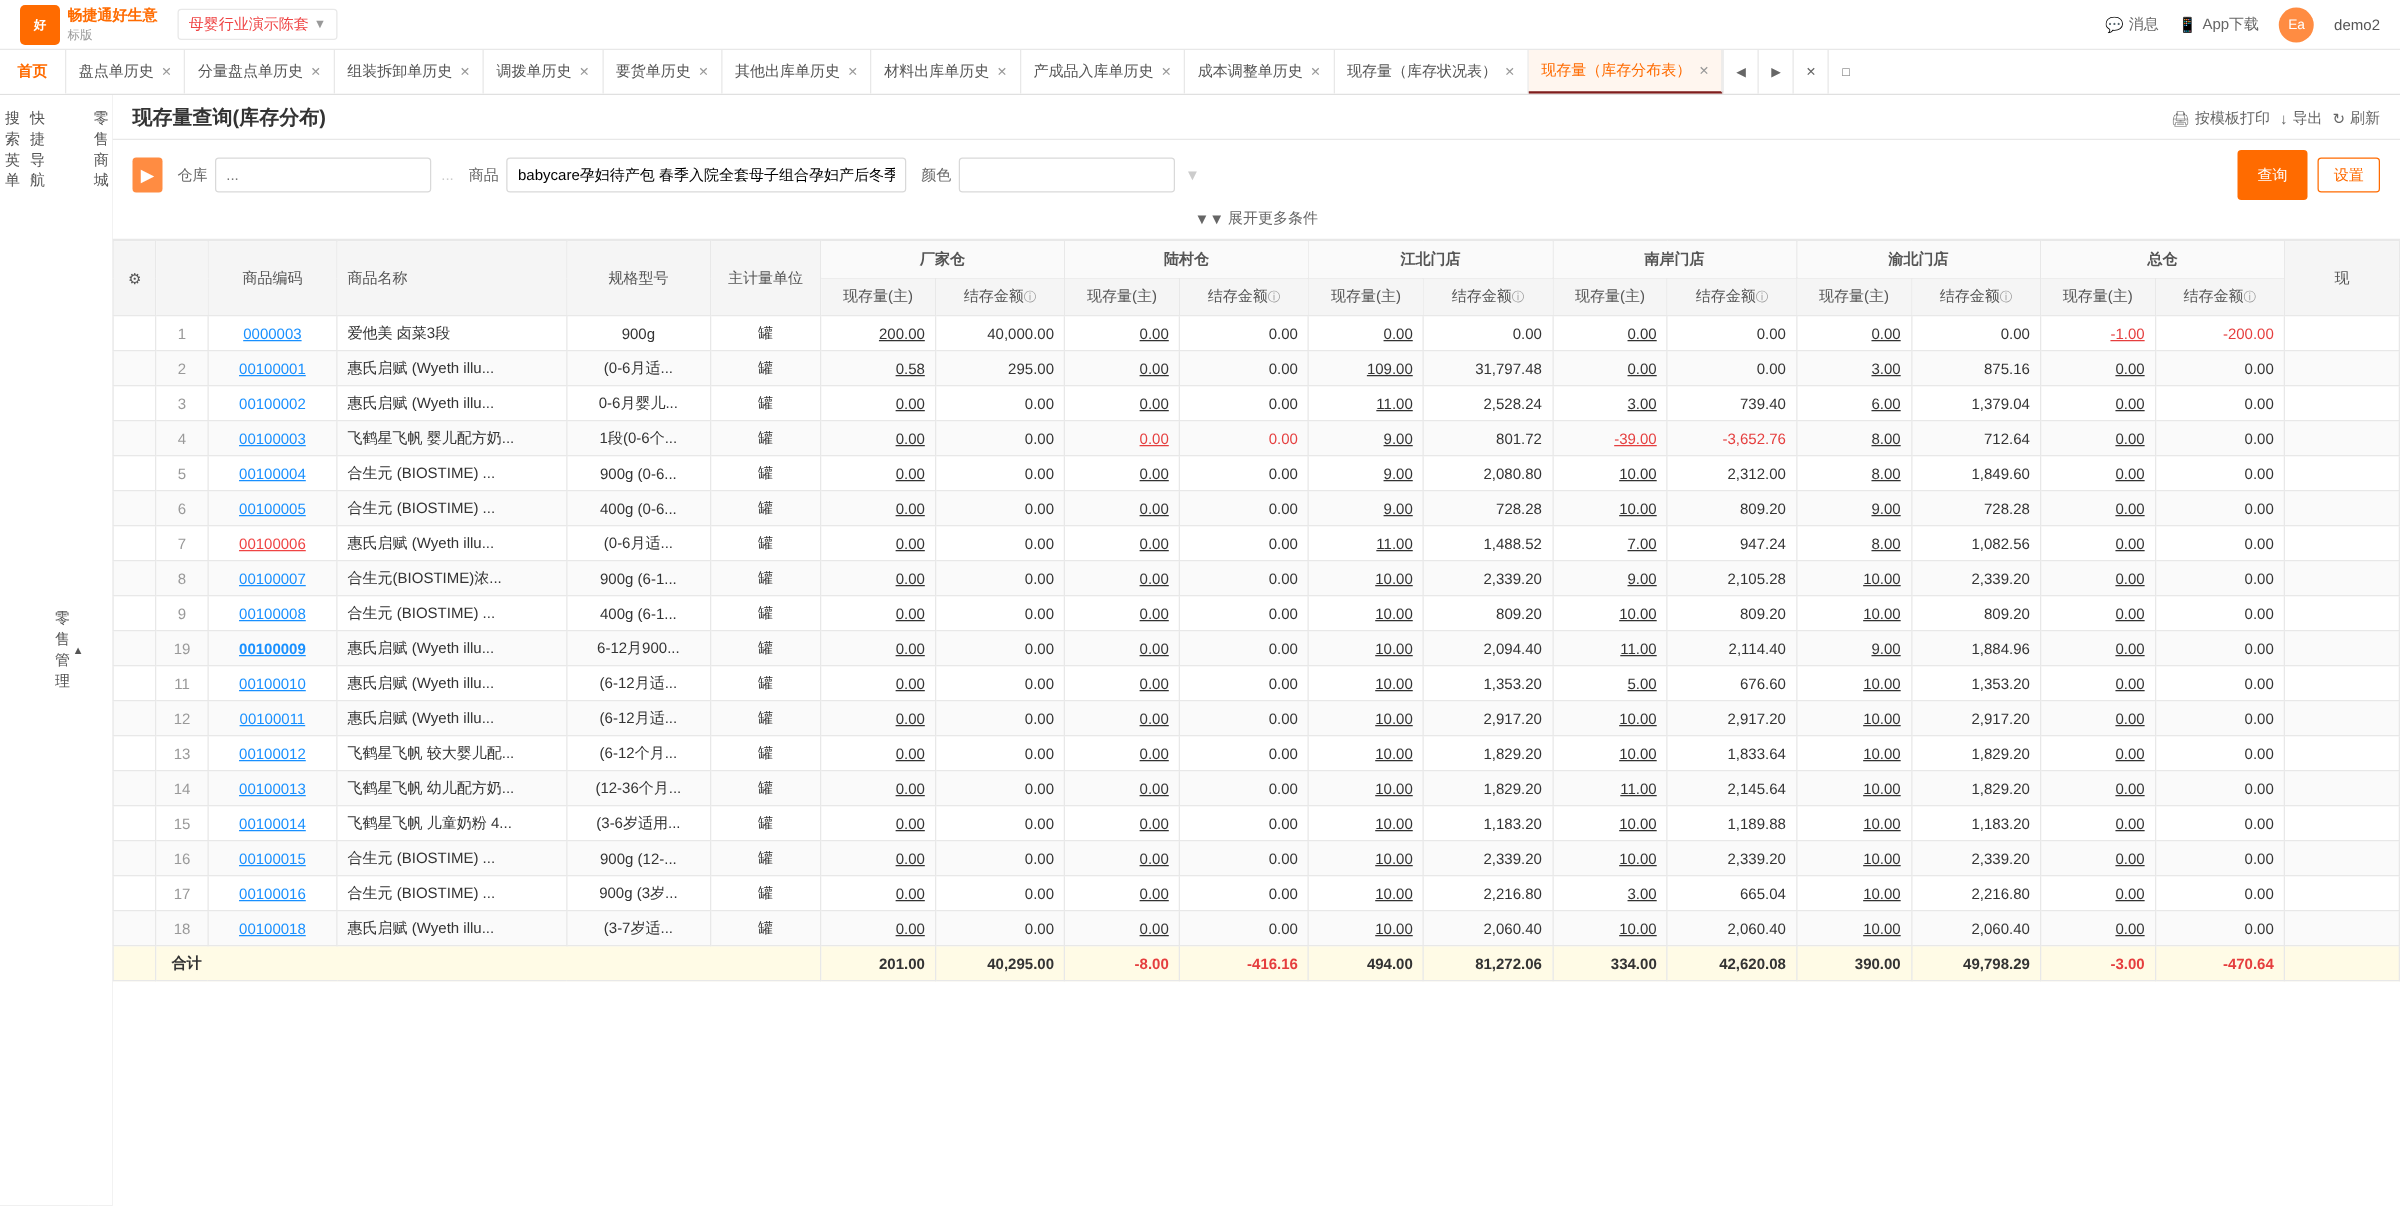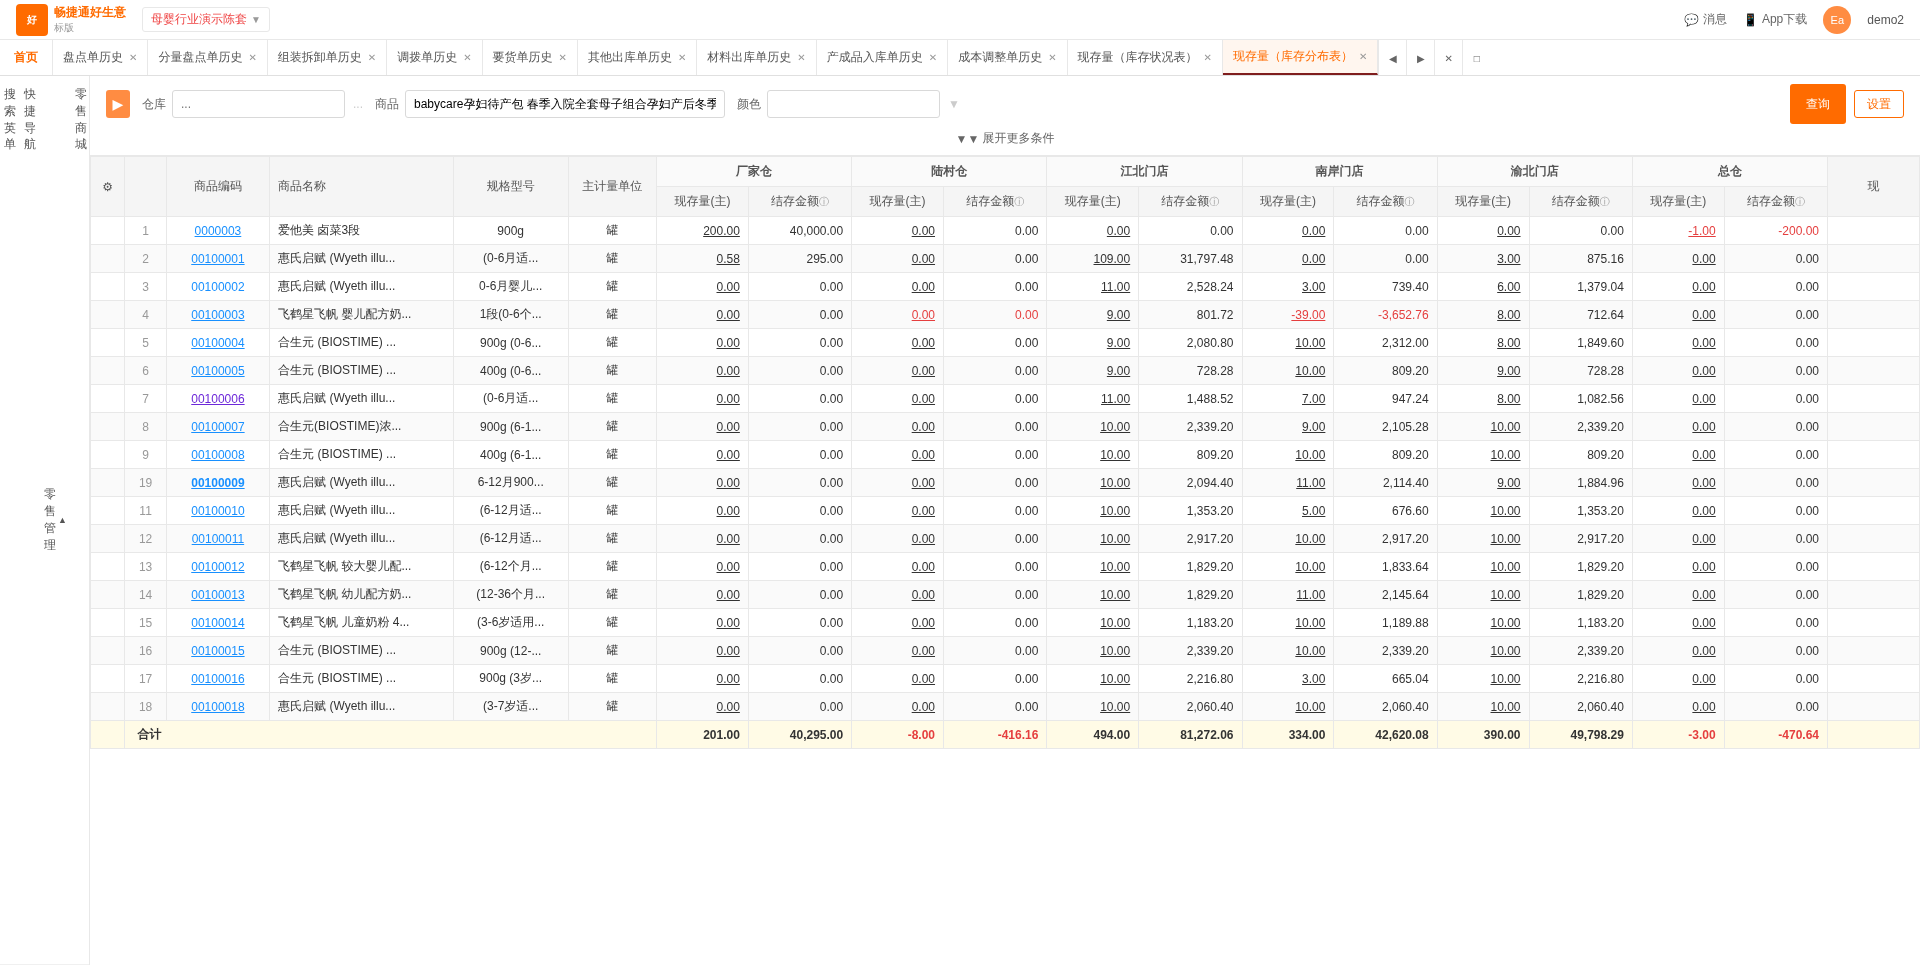--- a/index.html
+++ b/index.html
@@ -232,20 +232,37 @@
     <div class="sidebar-item">
       <div class="sidebar-item-label">企业微信</div>
     </div>
     <div class="sidebar-item">
       <div class="sidebar-item-label">畅会员</div>
     </div>
   </div>
 
   <div class="content-area">
 
+    <div class="page-header">
+      <div class="page-title">现存量查询(库存分布)</div>
+      <div class="header-actions">
+        <div class="header-btn">
+          <span>🖨</span>
+          <span>按模板打印</span>
+        </div>
+        <div class="header-btn">
+          <span>↓</span>
+          <span>导出</span>
+        </div>
+        <div class="header-btn">
+          <span>↻</span>
+          <span>刷新</span>
+        </div>
+      </div>
+    </div>
 
     <div class="filter-area">
       <div class="filter-row">
         <button class="filter-arrow">▶</button>
         <div class="filter-item">
           <span class="filter-label">仓库</span>
           <input class="filter-input filter-input-medium" type="text" placeholder="..." value="" style="">
           <span style="color:#ccc;font-size:12px;cursor:pointer;margin-left:2px;">...</span>
         </div>
         <div class="filter-item">
@@ -426,21 +443,21 @@
     <td class="num-col ">809.20</td>
     <td class="num-col text-underline">9.00</td>
     <td class="num-col">728.28</td>
     <td class="num-col text-underline ">0.00</td>
     <td class="num-col ">0.00</td>
     <td></td>
   </tr>
             <tr>
     <td></td>
     <td class="index-col">7</td>
-    <td style="text-decoration:underline;cursor:pointer;color:#6d28d9;">00100006</td>
+    <td style="text-decoration:underline;cursor:pointer;color:#ef4444;">00100006</td>
     <td style="text-align:left;" title="惠氏启赋 (Wyeth illu...">惠氏启赋 (Wyeth illu...</td>
     <td>(0-6月适...</td>
     <td>罐</td>
     <td class="num-col text-underline">0.00</td>
     <td class="num-col">0.00</td>
     <td class="num-col text-underline ">0.00</td>
     <td class="num-col ">0.00</td>
     <td class="num-col text-underline">11.00</td>
     <td class="num-col">1,488.52</td>
     <td class="num-col text-underline ">7.00</td>

